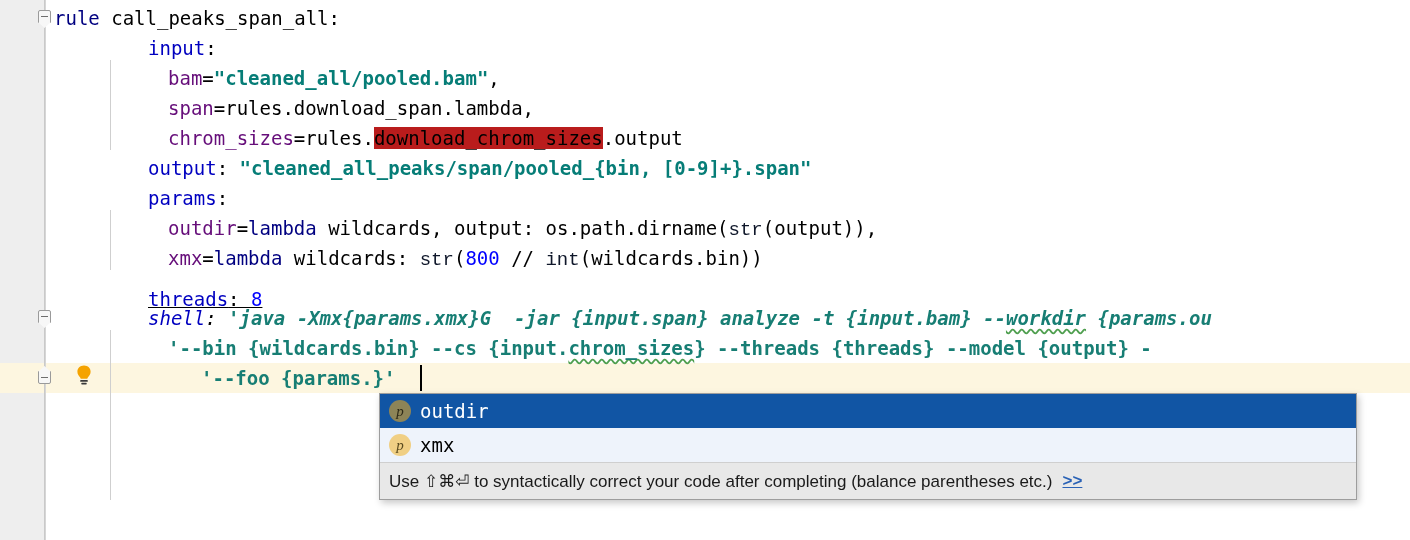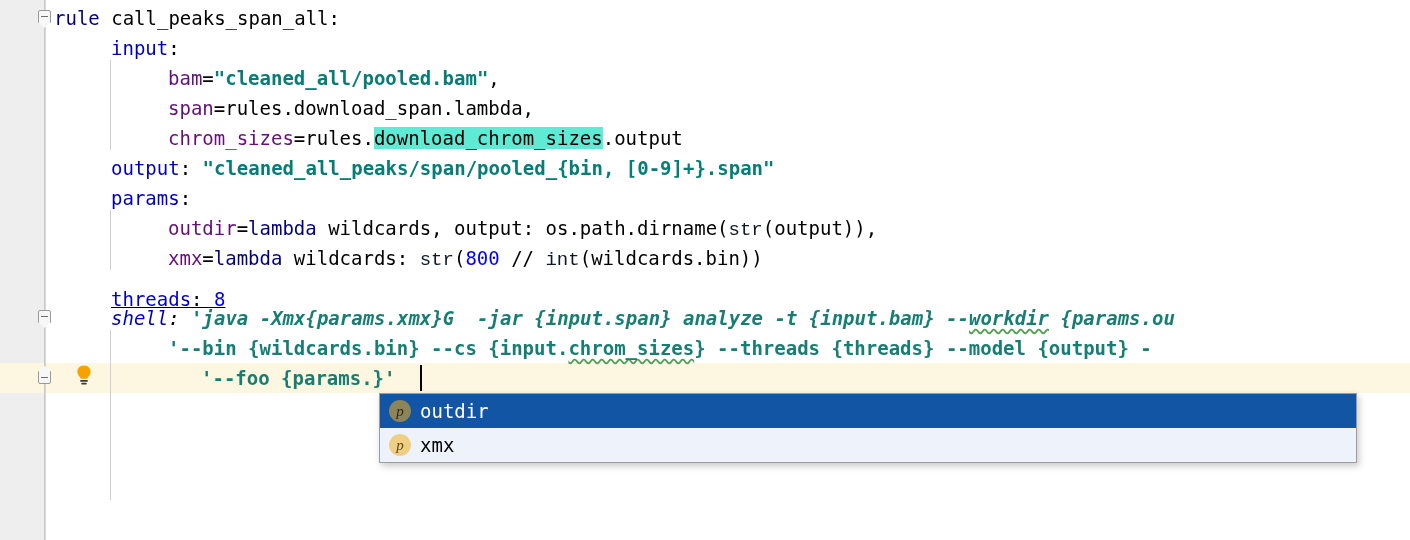--- a/index.html
+++ b/index.html
@@ -143,28 +143,28 @@
   
   .guide {
     position: absolute;
     width: 1px;
     background: #cfcfcf;
     z-index: 2;
   }
 
   
   .kw      { color: #000080; font-weight: normal; }   
-  .sect    { color: #0000c0; }                      
+  .sect    { color: #0000c0; margin-left: 37px; }                      
   .param   { color: #660e7a; }                      
   .str     { color: #067d77; font-weight: bold; }   
   .shstr   { color: #177e74; font-weight: bold; }   
   .num     { color: #0000ff; }                      
   .fn      { color: #0f172a; font-family: Liberation Mono, monospace; }                      
   .plain   { color: #000000; }
-  .usage   { background: #5eead4; }                 
+  .usage   { background: #b91c1c; }                 
   .squig {
     text-decoration: underline wavy #4f9f4f;
     text-decoration-skip-ink: none;
     text-underline-offset: 3px;
   }
 
   
   #caret {
     position: absolute;
     width: 2px;
@@ -294,15 +294,21 @@
     <div id="pop-list">
         <div class="pop-item sel">
           <span class="pic sel">p</span>
           <span class="pop-label">outdir</span>
         </div>
         <div class="pop-item alt">
           <span class="pic norm">p</span>
           <span class="pop-label">xmx</span>
         </div>
       </div>
+    <div id="pop-hint">
+      <span>
+        <span id="hint-prefix">Use </span><span id="hint-shortcut">⇧⌘⏎</span><span id="hint-suffix"> to syntactically correct your code after completing (balance parentheses etc.)</span>
+      </span>
+      <span id="pop-hint-more">&gt;&gt;</span>
+    </div>
   </div>
 
 </div>
 
 </body></html>

